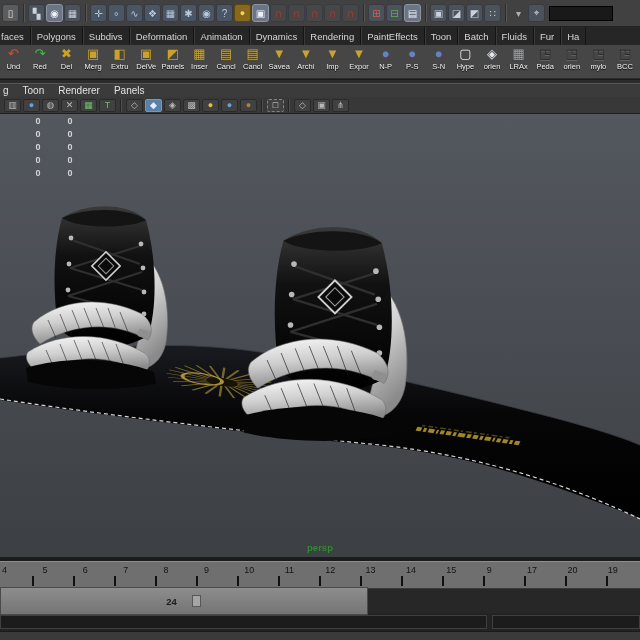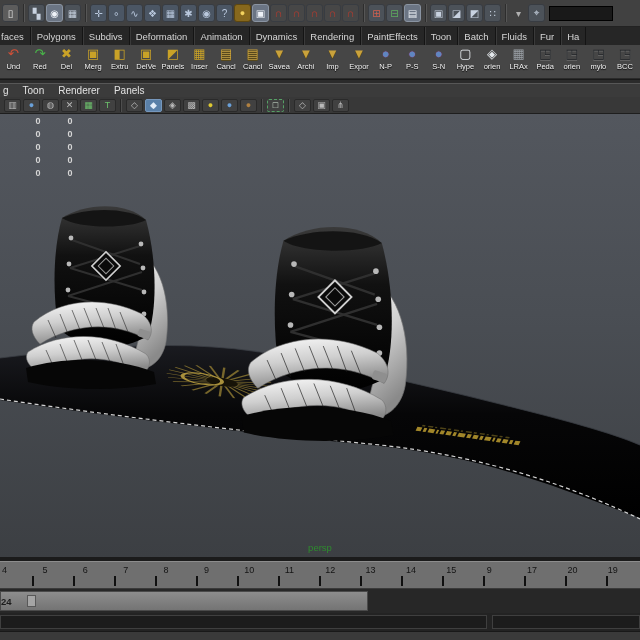--- a/index.html
+++ b/index.html
@@ -62,35 +62,35 @@
                  background:#262626;box-shadow:1px 0 0 #4e4e4e;}
 
   
   .viewport{position:relative;height:443px;overflow:hidden;
             background:linear-gradient(180deg,var(--vp_top) 0%,#4a4e54 45%,var(--vp_bottom) 100%);}
   .viewport svg{position:absolute;inset:0;display:block;}
   .hud{position:absolute;left:22px;top:2px;font-size:9px;font-weight:bold;color:#d6d6d6;}
   .hud-row{display:flex;width:64px;height:13px;}
   .hud-cell{width:32px;text-align:center;}
   .cam-label{position:absolute;left:0;right:0;bottom:4px;text-align:center;
-             font-size:9.5px;font-weight:normal;color:var(--persp_green);}
+             font-size:9.5px;font-weight:bold;color:var(--persp_green);}
   .vp-border{height:4px;background:#1b1b1b;}
 
   
   .time-slider{height:28px;background:var(--timeline_bg);border-top:1px solid #8d8d8d;
                border-bottom:1px solid #3a3a3a;}
   .tl-numbers{display:flex;padding-left:2px;font-size:9px;color:#141414;height:13px;align-items:flex-end;}
   .tl-numbers span{width:40.4px;flex:none;}
   .tl-ticks{height:10px;margin-left:32px;margin-top:1px;
             background-image:repeating-linear-gradient(to right,#101010 0 2px,transparent 2px 41px);}
 
   
   .range-row{height:24px;background:#272727;display:flex;align-items:center;}
-  .range-bar{width:368px;height:20px;background:linear-gradient(#8d8d8d,#747474);
-             border:1px solid #4a4a4a;position:relative;display:flex;align-items:center;justify-content:flex-start;}
+  .range-bar{width:368px;height:28px;background:linear-gradient(#8d8d8d,#747474);
+             border:1px solid #4a4a4a;position:relative;display:flex;align-items:center;justify-content:center;}
   .range-end{font-size:9.5px;color:#1c1c1c;margin-right:15px;font-weight:bold;}
   .range-handle{width:9px;height:12px;background:#a5a5a5;border:1px solid #585858;margin-right:1px;}
   .command-row{height:18px;background:#232323;display:flex;gap:5px;padding:2px 0;}
   .cmd-field{background:#1c1c1c;border:1px solid #3f3f3f;height:14px;color:#ccc;font-size:9px;}
   .cmd-left{width:487px;} .cmd-right{flex:1;}
   .help-line{height:9px;background:#3a3a3a;border-top:1px solid #191919;}
 </style>
 </head>
 <body>
 

